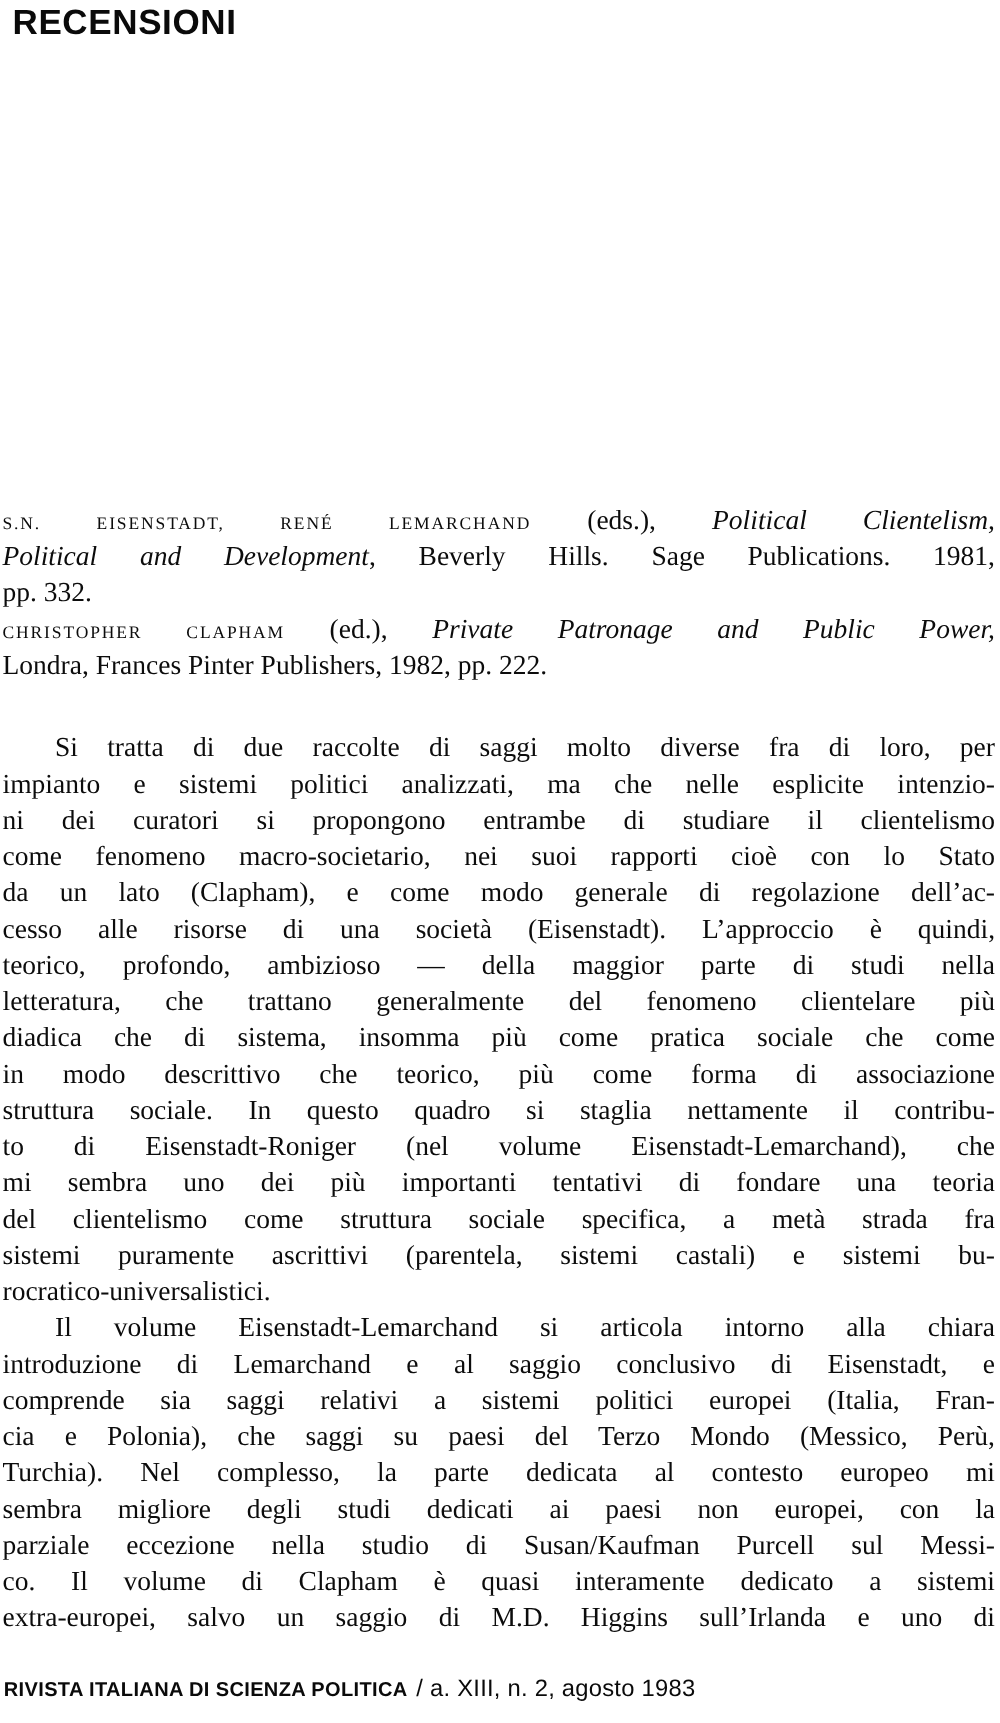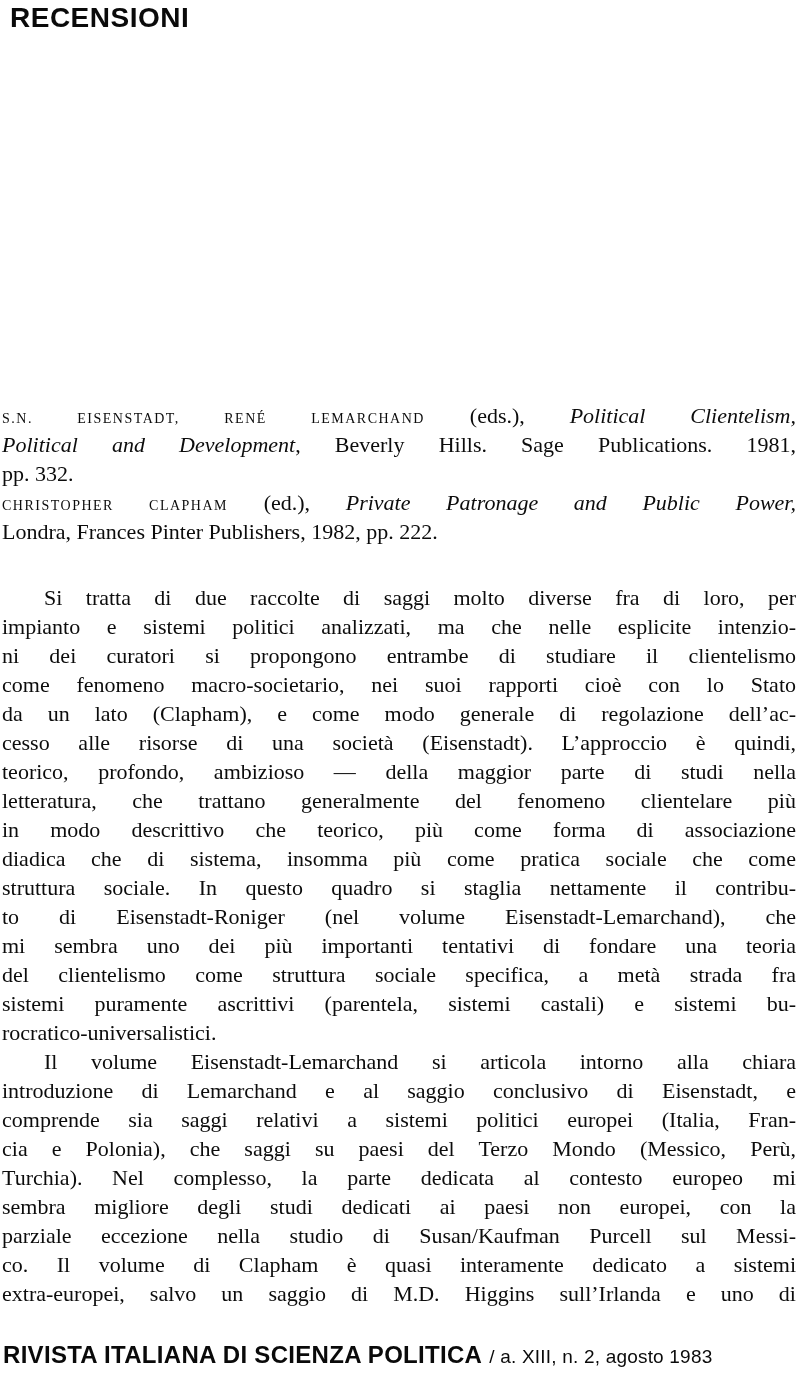--- a/index.html
+++ b/index.html
@@ -55,21 +55,21 @@
   .footer {
     position: absolute;
     top: 1341px;
     left: 3px;
     font-family: "Liberation Sans", sans-serif;
     white-space: nowrap;
     color: #0a0a0a;
   }
   .fbold {
     font-weight: bold;
-    font-size: 24px;
+    font-size: 16px;
     letter-spacing: 0.3px;
   }
   .fissue {
     font-size: 19px;
     margin-left: 7px;
     letter-spacing: 0.2px;
   }
 </style>
 </head>
 <body>
@@ -88,22 +88,22 @@
 
   <div class="body-text">
     <div class="bline indent">Si tratta di due raccolte di saggi molto diverse fra di loro, per</div>
     <div class="bline">impianto e sistemi politici analizzati, ma che nelle esplicite intenzio-</div>
     <div class="bline">ni dei curatori si propongono entrambe di studiare il clientelismo</div>
     <div class="bline">come fenomeno macro-societario, nei suoi rapporti cioè con lo Stato</div>
     <div class="bline">da un lato (Clapham), e come modo generale di regolazione dell’ac-</div>
     <div class="bline">cesso alle risorse di una società (Eisenstadt). L’approccio è quindi,</div>
     <div class="bline">teorico, profondo, ambizioso — della maggior parte di studi nella</div>
     <div class="bline">letteratura, che trattano generalmente del fenomeno clientelare più</div>
+    <div class="bline">diadica che di sistema, insomma più come pratica sociale che come</div>
     <div class="bline">in modo descrittivo che teorico, più come forma di associazione</div>
-    <div class="bline">diadica che di sistema, insomma più come pratica sociale che come</div>
     <div class="bline">struttura sociale. In questo quadro si staglia nettamente il contribu-</div>
     <div class="bline">to di Eisenstadt-Roniger (nel volume Eisenstadt-Lemarchand), che</div>
     <div class="bline">mi sembra uno dei più importanti tentativi di fondare una teoria</div>
     <div class="bline">del clientelismo come struttura sociale specifica, a metà strada fra</div>
     <div class="bline">sistemi puramente ascrittivi (parentela, sistemi castali) e sistemi bu-</div>
     <div class="bline endpara">rocratico-universalistici.</div>
     <div class="bline indent">Il volume Eisenstadt-Lemarchand si articola intorno alla chiara</div>
     <div class="bline">introduzione di Lemarchand e al saggio conclusivo di Eisenstadt, e</div>
     <div class="bline">comprende sia saggi relativi a sistemi politici europei (Italia, Fran-</div>
     <div class="bline">cia e Polonia), che saggi su paesi del Terzo Mondo (Messico, Perù,</div>

